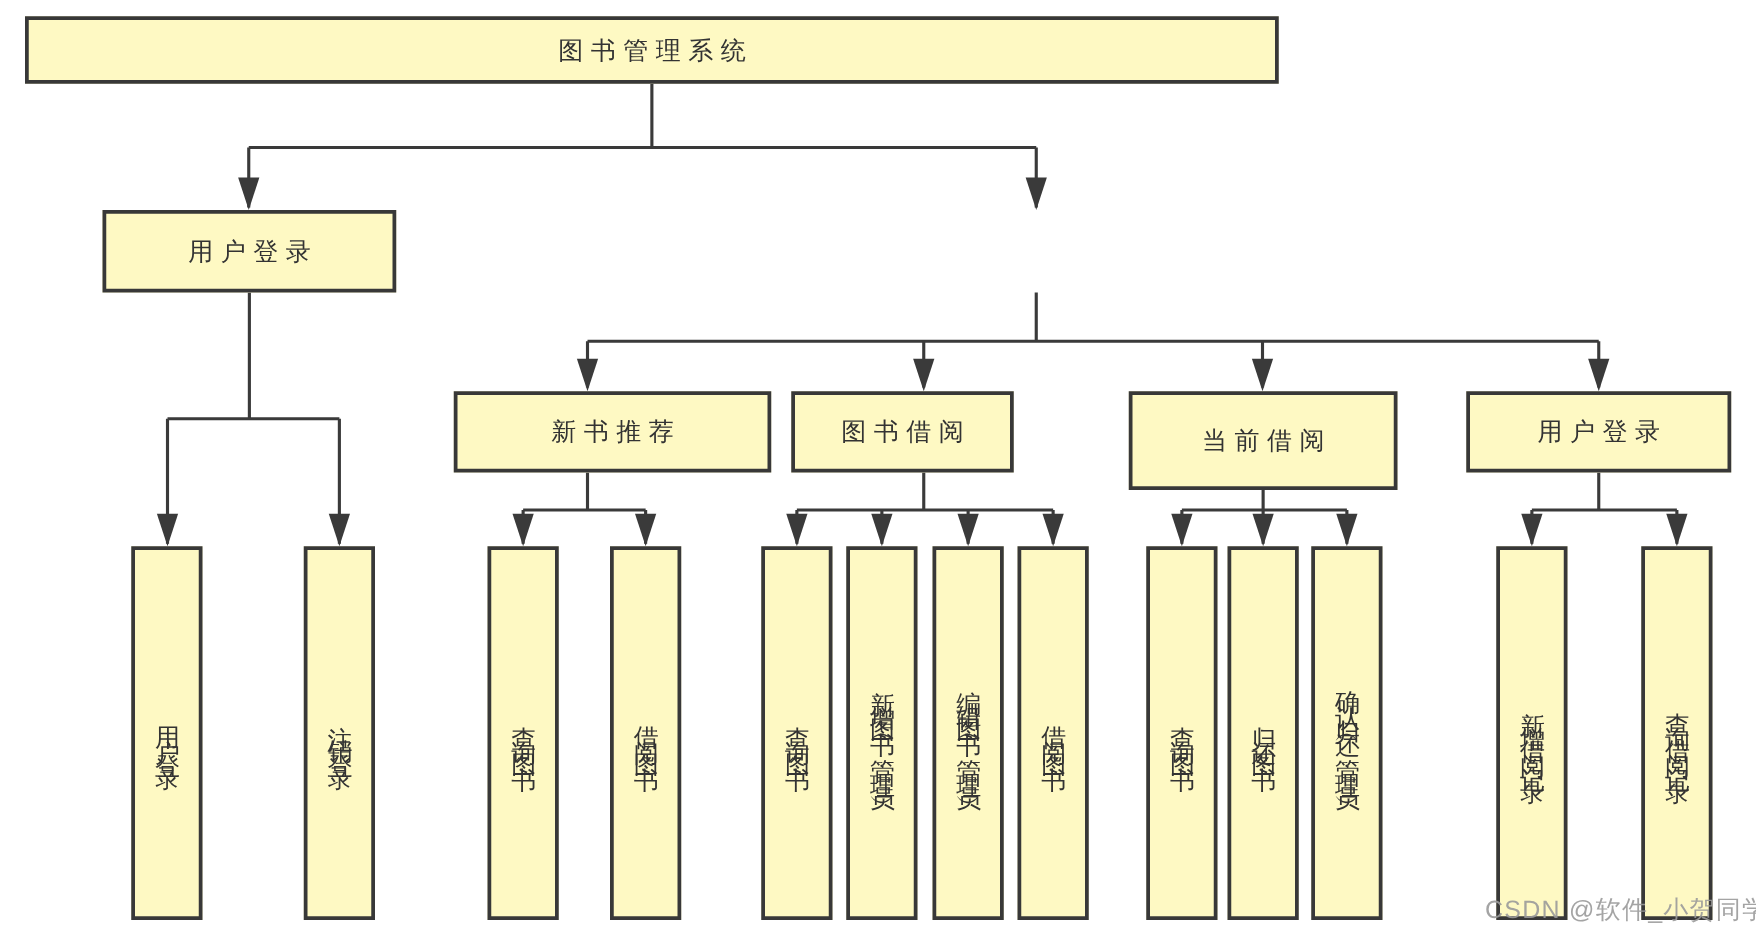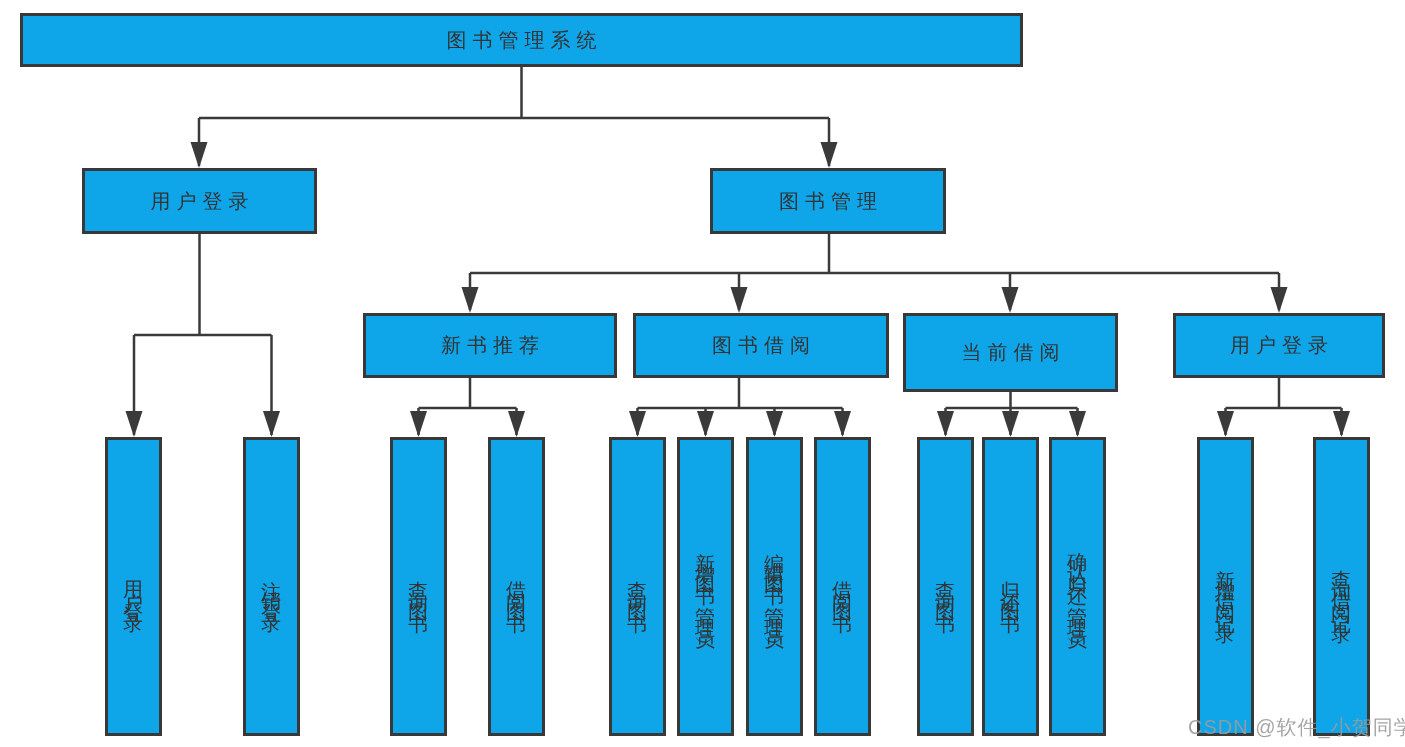--- a/index.html
+++ b/index.html
@@ -26,21 +26,21 @@
     stroke: #3a3a3a;
     stroke-width: 2.5;
   }
   .heads polygon {
     fill: #3a3a3a;
     stroke: none;
   }
   .box {
     position: absolute;
     box-sizing: border-box;
-    background: #0ea5e9;
+    background: #fef9c3;
     border: 3px solid #383838;
     color: #333333;
     display: flex;
     align-items: center;
     justify-content: center;
     font-size: 20px;
   }
   .hbox {
     letter-spacing: 6px;
     text-indent: 6px;
@@ -50,21 +50,21 @@
     writing-mode: vertical-rl;
     text-orientation: mixed;
     letter-spacing: 11px;
     line-height: 1;
   }
   
   #n-root { left: 20px;   top: 13px;  width: 1003px; height: 54px; }
   #n-ul   { left: 82px;   top: 168px; width: 235px;  height: 66px; }
   #n-bm   { left: 710px;  top: 168px; width: 236px;  height: 66px; }
   #n-nbr  { left: 363px;  top: 313px; width: 254px;  height: 65px; }
-  #n-bb   { left: 633px;  top: 313px; width: 256px;  height: 65px; text-align: right; }
+  #n-bb   { left: 633px;  top: 313px; width: 178px;  height: 65px; text-align: right; }
   #n-cb   { left: 903px;  top: 313px; width: 215px;  height: 79px; }
   #n-br   { left: 1173px; top: 313px; width: 212px;  height: 65px; }
   .leaf   { top: 437px; width: 57px; height: 299px; }
   #l-login    { left: 105px; }
   #l-logout   { left: 243px; }
   #l-query1   { left: 390px; }
   #l-borrow1  { left: 488px; }
   #l-query2   { left: 609px; }
   #l-add      { left: 677px; }
   #l-edit     { left: 746px; }
@@ -119,21 +119,20 @@
       <polygon points="1002,411 1019,411 1010.5,437"></polygon>
       <polygon points="1069,411 1086,411 1077.5,437"></polygon>
       <polygon points="1217,411 1234,411 1225.5,437"></polygon>
       <polygon points="1333,411 1350,411 1341.5,437"></polygon>
     </g>
   </svg>
 
   <div class="box hbox" id="n-root">图书管理系统</div>
 
   <div class="box hbox" id="n-ul">用户登录</div>
-  <div class="box hbox" id="n-bm">图书管理</div>
 
   <div class="box hbox" id="n-nbr">新书推荐</div>
   <div class="box hbox" id="n-bb">图书借阅</div>
   <div class="box hbox" id="n-cb">当前借阅</div>
   <div class="box hbox" id="n-br">用户登录</div>
 
   <div class="box vbox leaf" id="l-login">用户登录</div>
   <div class="box vbox leaf" id="l-logout">注销登录</div>
   <div class="box vbox leaf" id="l-query1">查询图书</div>
   <div class="box vbox leaf" id="l-borrow1">借阅图书</div>

